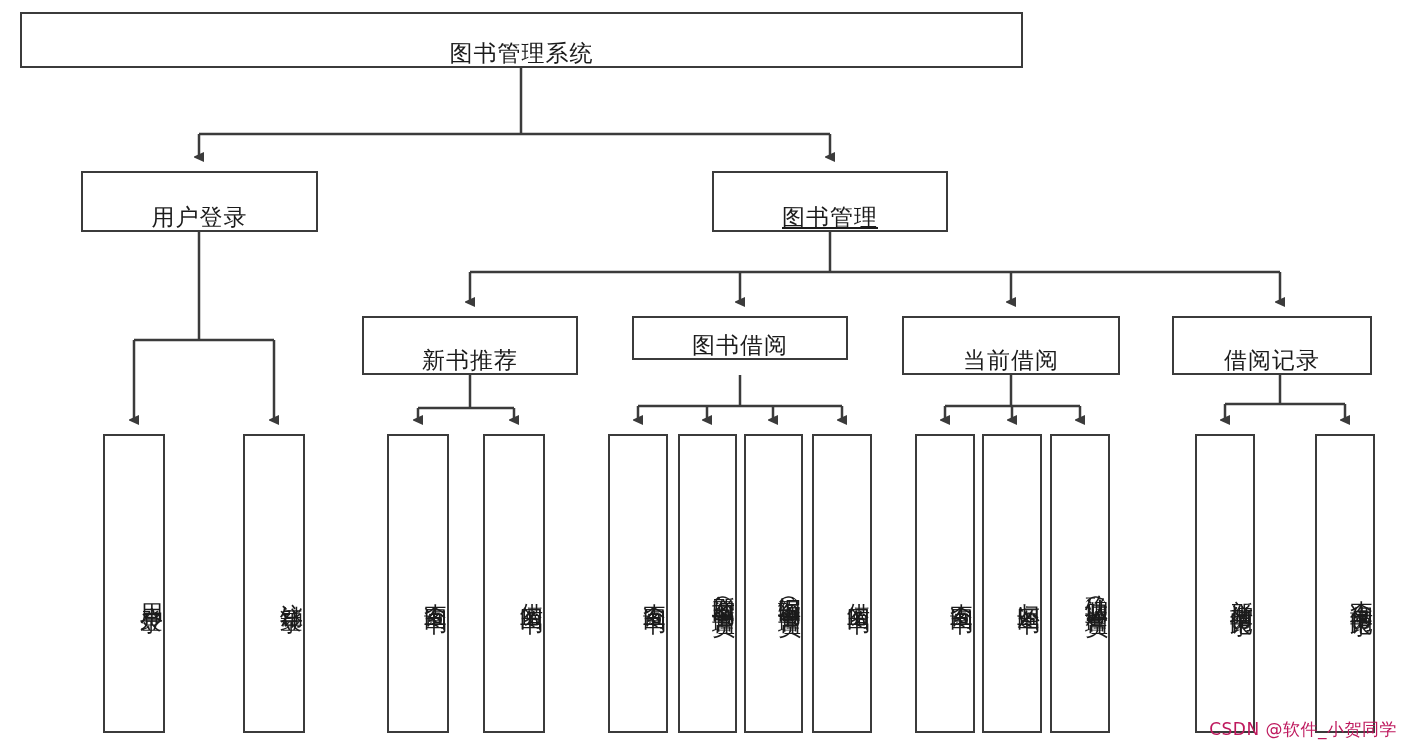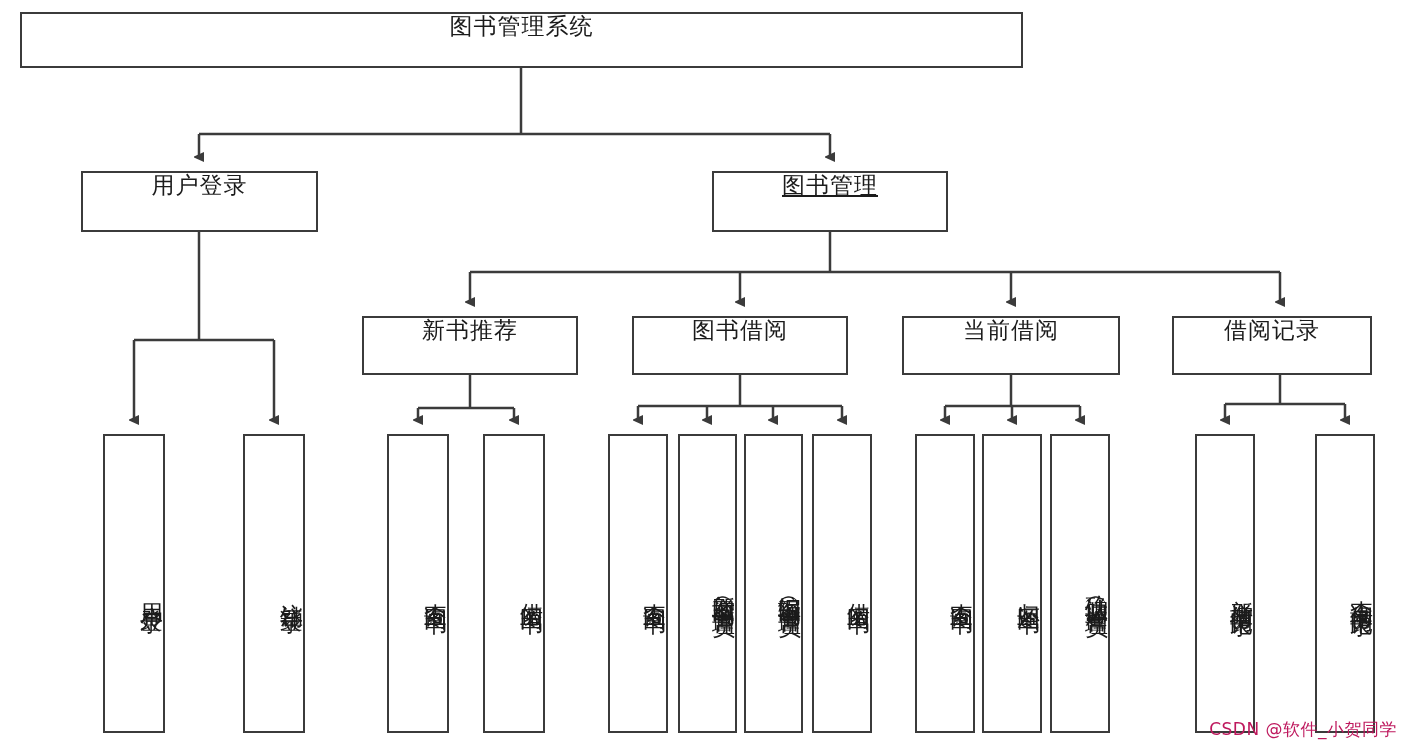--- a/index.html
+++ b/index.html
@@ -16,21 +16,21 @@
     height: 747px;
     background: #ffffff;
     overflow: hidden;
   }
   .node {
     position: absolute;
     box-sizing: border-box;
     border: 2.5px solid #3b3b3b;
     background: #ffffff;
     display: flex;
-    align-items: flex-start;
+    align-items: flex-end;
     justify-content: center;
     color: #1b1b1b;
   }
   .node.horiz {
     font-size: 23px;
     letter-spacing: 1px;
     line-height: 1.1;
   }
   .node.vert {
     writing-mode: vertical-rl;
@@ -127,21 +127,21 @@
   <div class="node horiz" id="n-l2-0" style="left: 81px; top: 171px; width: 237px; height: 61px;">
     <span>用户登录</span>
   </div>
   <div class="node horiz" id="n-l2-1" style="left: 712px; top: 171px; width: 236px; height: 61px; text-decoration: underline;">
     <span>图书管理</span>
   </div>
 
   <div class="node horiz" id="n-l3-0" style="left: 362px; top: 316px; width: 216px; height: 59px;">
     <span>新书推荐</span>
   </div>
-  <div class="node horiz" id="n-l3-1" style="left: 632px; top: 316px; width: 216px; height: 59px;">
+  <div class="node horiz" id="n-l3-1" style="left: 632px; top: 316px; width: 216px; height: 44px;">
     <span>图书借阅</span>
   </div>
   <div class="node horiz" id="n-l3-2" style="left: 902px; top: 316px; width: 218px; height: 59px;">
     <span>当前借阅</span>
   </div>
   <div class="node horiz" id="n-l3-3" style="left: 1172px; top: 316px; width: 200px; height: 59px;">
     <span>借阅记录</span>
   </div>
 
   <div class="node vert" id="n-lf-0" style="left: 103px; top: 434px; width: 62px; height: 299px;">

